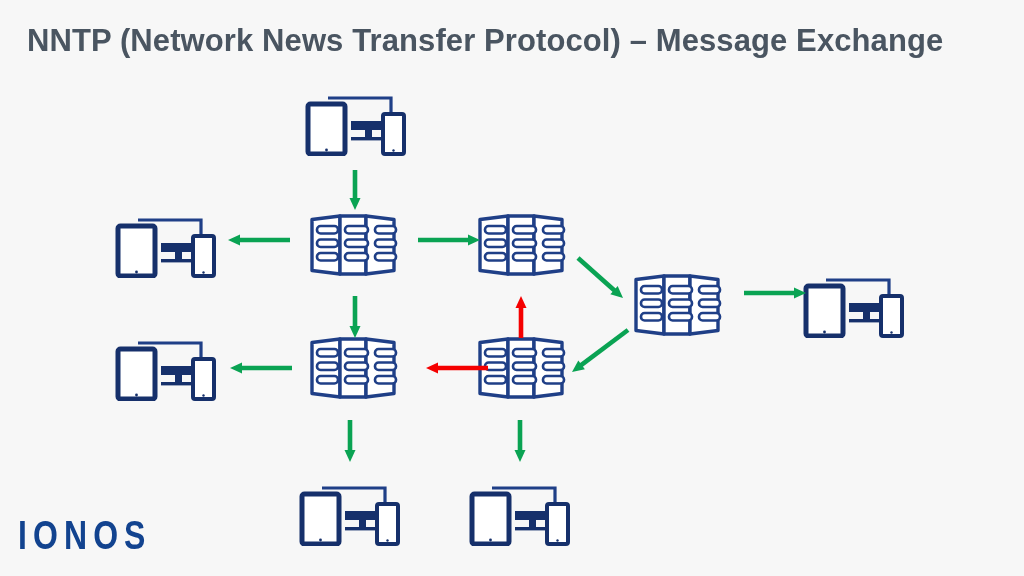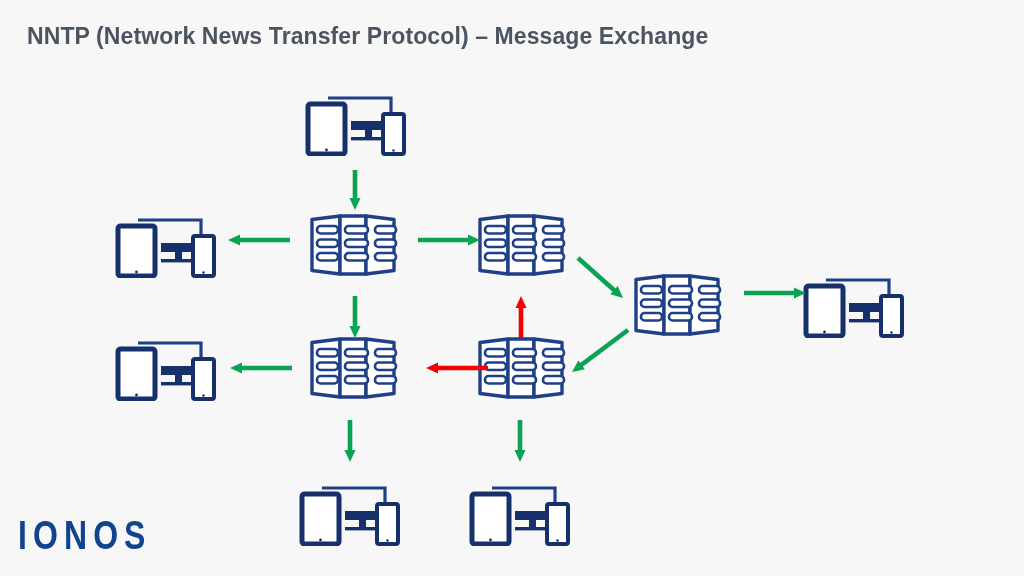--- a/index.html
+++ b/index.html
@@ -19,21 +19,21 @@
     position: relative;
     width: 1024px;
     height: 576px;
   }
 
   
   #diagram-title {
     position: absolute;
     left: 27px;
     top: 23px;
-    font-size: 23px;
+    font-size: 31px;
     font-weight: bold;
     color: #4a5561;
     letter-spacing: 0.1px;
     white-space: nowrap;
   }
 
   
   .node {
     position: absolute;
     width: 160px;

